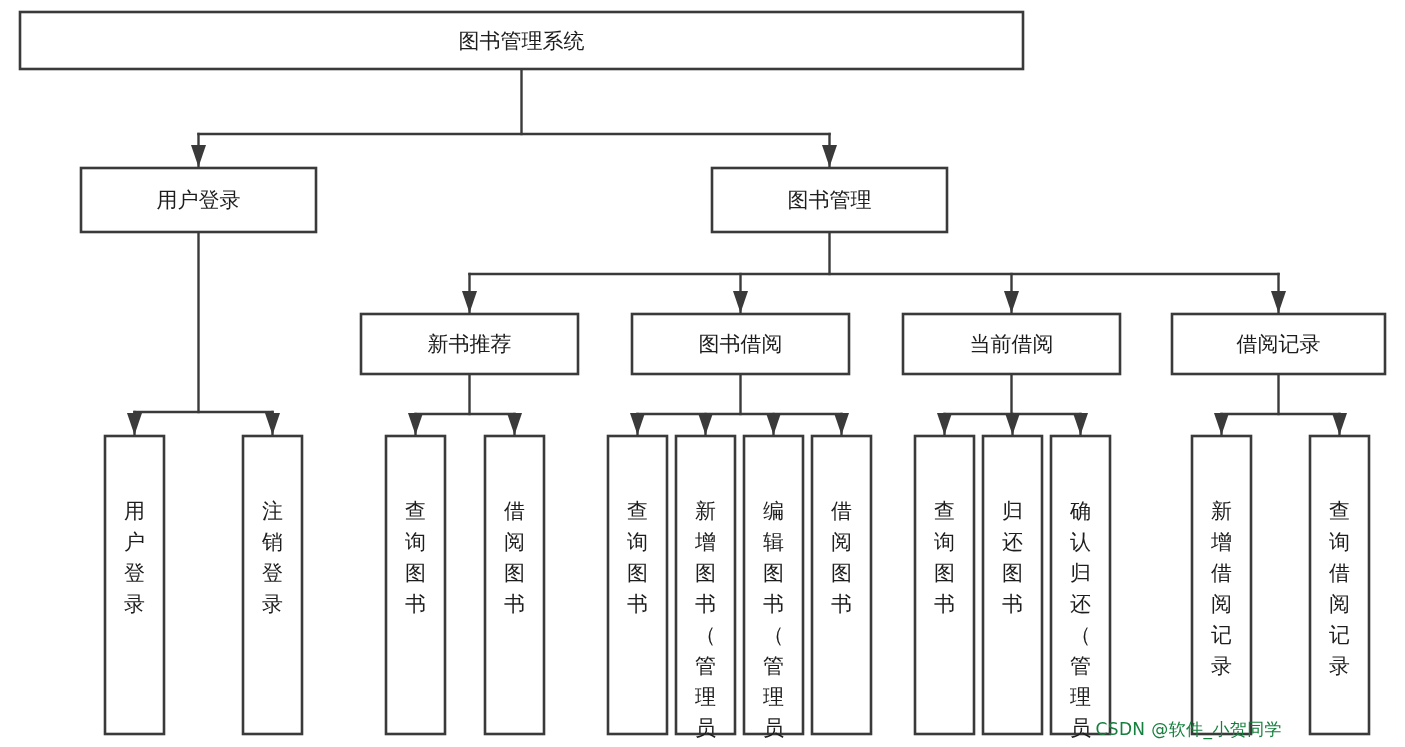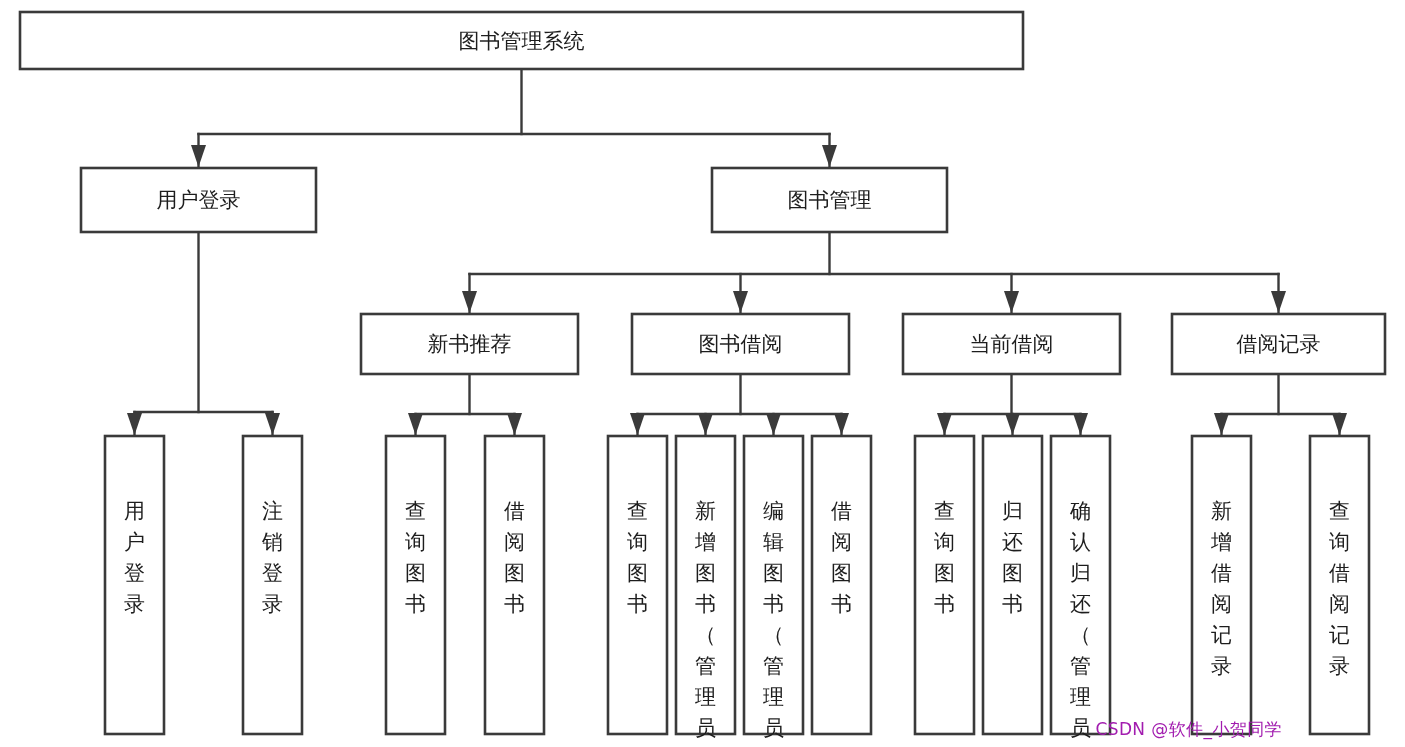--- a/index.html
+++ b/index.html
@@ -54,21 +54,21 @@
     fill: #1d1d1d;
     text-anchor: middle;
     dominant-baseline: middle;
   }
   .watermark-text {
     position: absolute;
     right: 12px;
     bottom: 6px;
     font-family: "DejaVu Sans", "Liberation Sans", sans-serif;
     font-size: 17px;
-    color: #a21caf;
+    color: #15803d;
     white-space: nowrap;
     letter-spacing: 0.4px;
     margin-top: 36px;
   }
 </style>
 </head>
 <body>
 
 <div id="diagram-root">
   <svg class="diagram-canvas" viewBox="0 0 1405 747" xmlns="http://www.w3.org/2000/svg">

